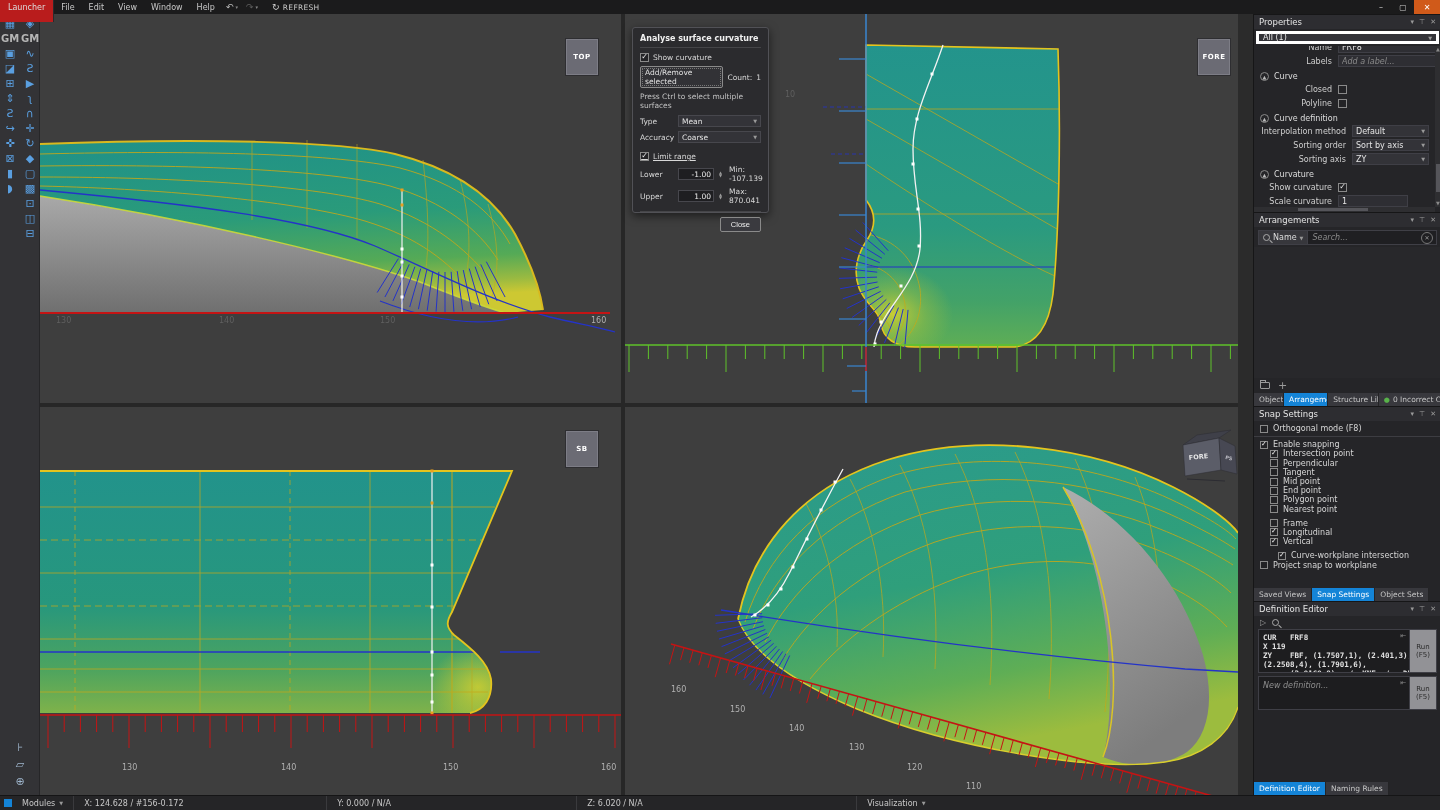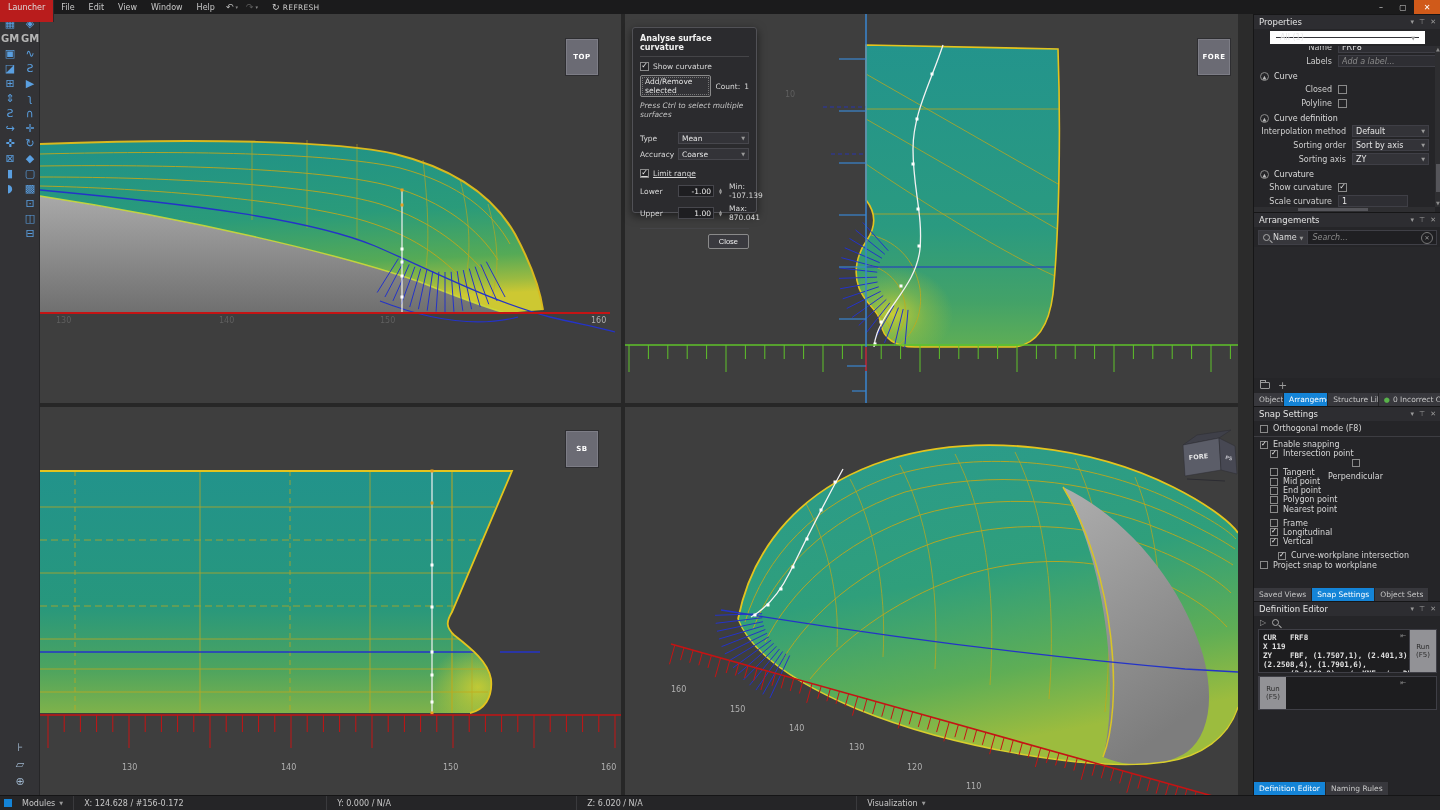--- a/index.html
+++ b/index.html
@@ -33,47 +33,47 @@
   #vp-tl{left:0;top:0;width:581px;height:389px;}
   #vp-tr{left:585px;top:0;width:613px;height:389px;}
   #vp-bl{left:0;top:393px;width:581px;height:388px;}
   #vp-br{left:585px;top:393px;width:613px;height:388px;}
   #canvas-right-gap{position:absolute;left:1198px;top:0;width:15px;height:781px;background:#2b2b2b;}
   .vp svg{position:absolute;left:0;top:0;}
   .vp-cube{position:absolute;width:34px;height:38px;background:#6b6b74;border:1px solid #2e2e31;box-shadow:inset 0 0 0 1px #7d7d86;display:flex;align-items:center;justify-content:center;font-size:7px;font-weight:bold;color:#fff;letter-spacing:.5px;}
   .ticklbl{position:absolute;font-size:8px;color:#b0b0b0;pointer-events:none;}
   .ticklbl.dim{color:#5f5f5f;}
   
-  #dialog{position:absolute;left:592px;top:13px;width:125px;height:186px;background:#2b2b2e;border:1px solid #515156;border-radius:3px;box-shadow:0 3px 10px rgba(0,0,0,.55);padding:6px 7px;font-size:7.5px;color:#d8d8d8;z-index:20;}
+  #dialog{position:absolute;left:592px;top:13px;width:137px;height:186px;background:#2b2b2e;border:1px solid #515156;border-radius:3px;box-shadow:0 3px 10px rgba(0,0,0,.55);padding:6px 7px;font-size:7.5px;color:#d8d8d8;z-index:20;}
   #dialog .dtitle{font-size:8px;font-weight:bold;color:#f0f0f0;padding-bottom:4px;border-bottom:1px solid #454548;margin-bottom:5px;}
   .drow{display:flex;align-items:center;margin:4px 0;gap:4px;}
   .cb{width:9px;height:9px;border:1px solid #8a8a8a;background:#232326;display:inline-flex;align-items:center;justify-content:center;color:#ececec;flex:none;font-size:8px;line-height:1;}
   .cb.on::after{content:"✓";margin-top:-1px;}
   .dbtn{border:1px solid #8a8a8a;background:#323236;padding:1px 4px;border-radius:2px;color:#e2e2e2;outline:1px dotted #777;outline-offset:-3px;}
-  .dhint{color:#c2c2c2;margin:3px 0 13px;font-style:italic;}
+  .dhint{color:#c2c2c2;margin:3px 0 5px;}
   .dlabel{width:34px;flex:none;}
   .sel{flex:1;height:12px;background:#333338;border:1px solid #47474d;display:flex;align-items:center;justify-content:space-between;padding:0 3px;color:#e4e4e4;}
   .sel .car{font-size:5px;color:#999;}
   .num{width:36px;height:12px;background:#1e1e21;border:1px solid #47474d;color:#ececec;text-align:right;font-size:7.5px;font-family:inherit;padding:0 2px;}
   .spin{display:inline-flex;flex-direction:column;margin-left:1px;color:#9a9a9a;font-size:4px;line-height:3.5px;}
   .dsep{border-top:1px solid #454548;margin:6px 0 5px;}
   .close-btn{border:1px solid #8a8a8a;background:#3a3a3f;border-radius:2px;color:#eee;padding:2px 10px;float:right;font-size:7.5px;}
   
   #rightcol{position:absolute;left:1253px;top:14px;width:187px;height:781px;background:#252528;border-left:1px solid #161617;}
   .panel{position:absolute;left:0;width:187px;background:#252528;border-top:1px solid #161617;overflow:hidden;}
   .phead{height:14px;background:#2d2d31;display:flex;align-items:center;padding:0 5px;font-size:8.5px;color:#e4e4e4;}
   .phead .picons{margin-left:auto;display:flex;gap:5px;color:#9a9a9a;font-size:7px;}
   .prow{display:flex;align-items:center;font-size:8px;color:#d0d0d0;margin:2px 6px;height:12px;}
   .plabel{width:78px;text-align:right;padding-right:6px;flex:none;color:#cfcfcf;}
   .pinput{flex:1;height:12px;background:#2e2e33;border:1px solid #3f3f46;color:#e6e6e6;font-size:8px;padding:0 3px;font-family:inherit;}
   .pinput::placeholder{color:#8a8a8a;font-style:italic;}
   .psect{display:flex;align-items:center;gap:5px;margin:5px 6px 2px;font-size:8px;color:#dedede;}
   .psect .circ{width:9px;height:9px;border:1px solid #8a8a8a;border-radius:50%;display:flex;align-items:center;justify-content:center;font-size:5px;color:#bbb;flex:none;}
   .psel{flex:1;height:12px;background:#333338;border:1px solid #3f3f46;display:flex;align-items:center;justify-content:space-between;padding:0 3px;font-size:8px;color:#e4e4e4;}
-  #prop-filter{margin:2px 16px;height:13px;background:#333338;border:6px solid #ffffff;display:flex;align-items:center;justify-content:space-between;padding:0 4px;font-size:8px;color:#e8e8e8;}
+  #prop-filter{margin:2px 2px;height:13px;background:#333338;border:3px solid #ffffff;display:flex;align-items:center;justify-content:space-between;padding:0 4px;font-size:8px;color:#e8e8e8;}
   #prop-body{position:absolute;left:0;right:6px;top:31px;bottom:5px;overflow:hidden;}
   #prop-vscroll{position:absolute;right:0;top:31px;bottom:5px;width:6px;background:#2e2e31;display:flex;flex-direction:column;align-items:center;font-size:5px;color:#8a8a8a;}
   #prop-vscroll .thumb{width:4px;height:28px;background:#55555a;margin-top:auto;margin-bottom:8px;}
   #prop-hscroll{position:absolute;left:0;bottom:0;height:5px;right:6px;background:#2e2e31;}
   #prop-hscroll .thumb{position:absolute;left:44px;top:1px;width:70px;height:3px;background:#55555a;}
   .tabs{position:absolute;left:0;bottom:0;right:0;height:13px;display:flex;background:#252528;overflow:hidden;}
   .tab{padding:2px 5px;background:#38383d;color:#c6c6c6;font-size:7.5px;white-space:nowrap;border-right:1px solid #242426;display:flex;align-items:center;gap:3px;overflow:hidden;}
   .tab.active{background:#1484d7;color:#fff;}
   .tab .dot{color:#58b24a;font-size:7px;}
   
@@ -812,21 +812,21 @@
     <div class="snap-div"></div>
     <div id="snap-list">
         <div class="snaprow" style="margin-left: 6px;">
           <span class="cb on"></span>
           <span>Enable snapping</span>
         </div>
         <div class="snaprow" style="margin-left: 16px;">
           <span class="cb on"></span>
           <span>Intersection point</span>
         </div>
-        <div class="snaprow" style="margin-left: 16px; flex-direction: column;">
+        <div class="snaprow" style="margin-left: 16px;">
           <span class="cb"></span>
           <span>Perpendicular</span>
         </div>
         <div class="snaprow" style="margin-left: 16px;">
           <span class="cb"></span>
           <span>Tangent</span>
         </div>
         <div class="snaprow" style="margin-left: 16px;">
           <span class="cb"></span>
           <span>Mid point</span>
@@ -895,20 +895,21 @@
     <div class="codebox" style="height:44px;">
       <pre id="de-code">CUR   FRF8
 X 119
 ZY    FBF, (1.7507,1), (2.401,3),
 (2.2508,4), (1.7901,6),
       (2.9169,8), -/, KNF, /-, DECKF</pre>
       <span class="backico">⇤</span>
       <div class="runbtn">Run (F5)</div>
     </div>
     <div class="codebox" style="height:34px;">
+      <div class="newdef">New definition...</div>
       <span class="backico">⇤</span>
       <div class="runbtn">Run (F5)</div>
     </div>
     <div class="tabs" id="de-tabs">
         <div class="tab active">
           <span>Definition Editor</span>
         </div>
         <div class="tab">
           <span>Naming Rules</span>
         </div>

